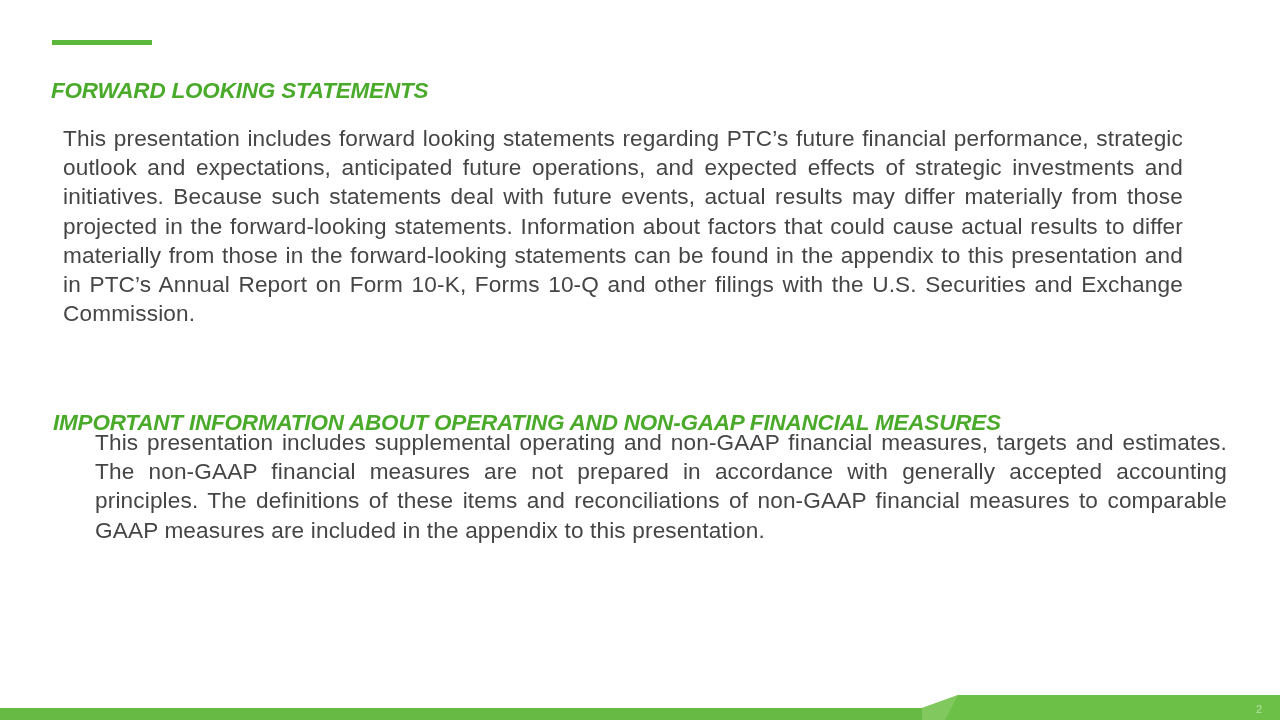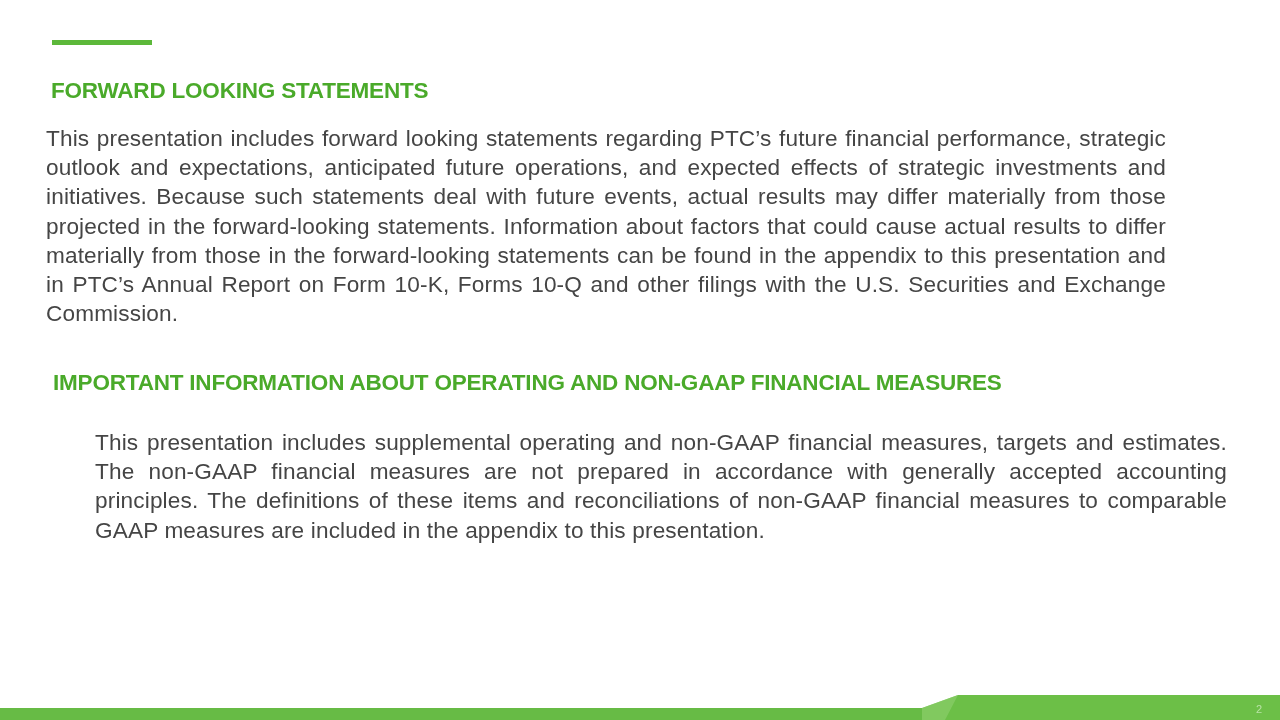--- a/index.html
+++ b/index.html
@@ -9,30 +9,31 @@
     font-family: "Liberation Sans", "DejaVu Sans", sans-serif;
   }
   .accent-bar {
     position: absolute; left: 52px; top: 40px; width: 100px; height: 5px;
     background: #5cb83a;
   }
   .heading {
     position: absolute; margin: 0;
     font-weight: bold; color: #4aaa2a; font-size: 22.5px; letter-spacing: -0.2px;
     white-space: nowrap;
+    font-style: italic;
   }
   #h1 { left: 51px; top: 78px; }
-  #h2 { left: 53px; top: 370px; }
+  #h2 { left: 53px; top: 410px; }
   .para {
     position: absolute; margin: 0;
     color: #454545; font-size: 22.6px; line-height: 29.2px;
     text-align: justify; text-align-last: left;
     letter-spacing: 0.15px;
   }
-  #p1 { left: 46px; top: 124px; width: 1120px; }
+  #p1 { left: 63px; top: 124px; width: 1120px; }
   #p2 { left: 53px; top: 428px; width: 1132px; margin-left: 42px; }
   .footer {
     position: absolute; left: 0; bottom: 0; width: 1280px; height: 26px;
   }
   .page-num {
     position: absolute; right: 18px; bottom: 5px;
     color: #b9e3a6; font-size: 11px;
   }
 </style>
 </head>

